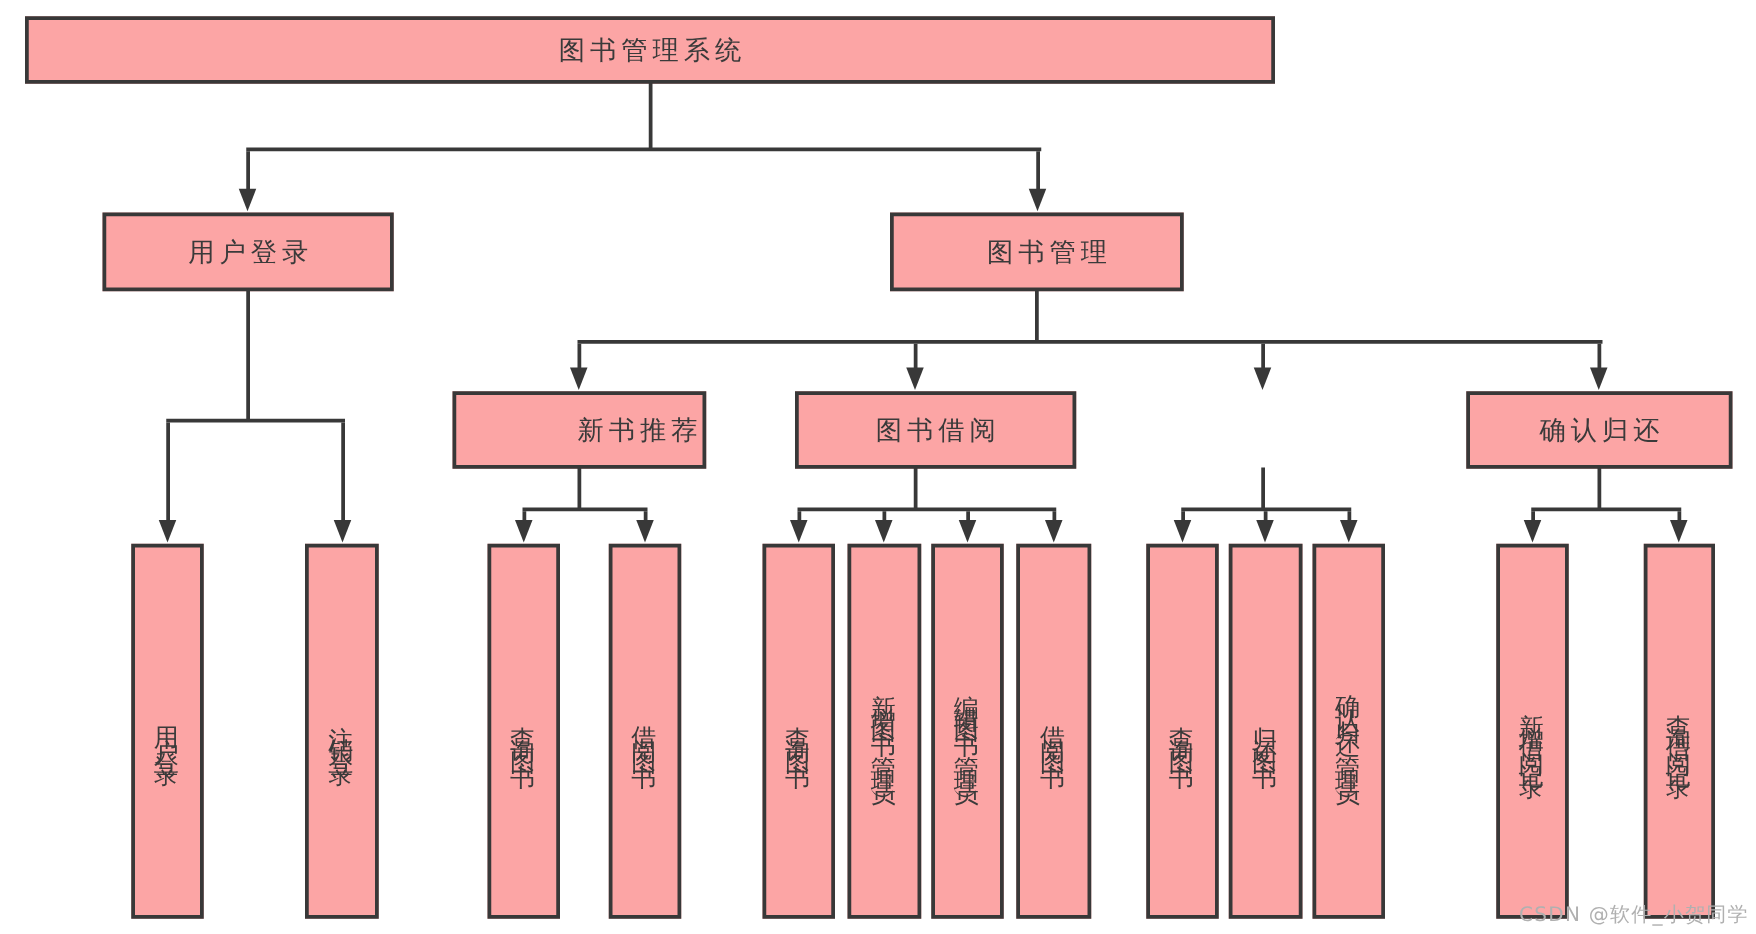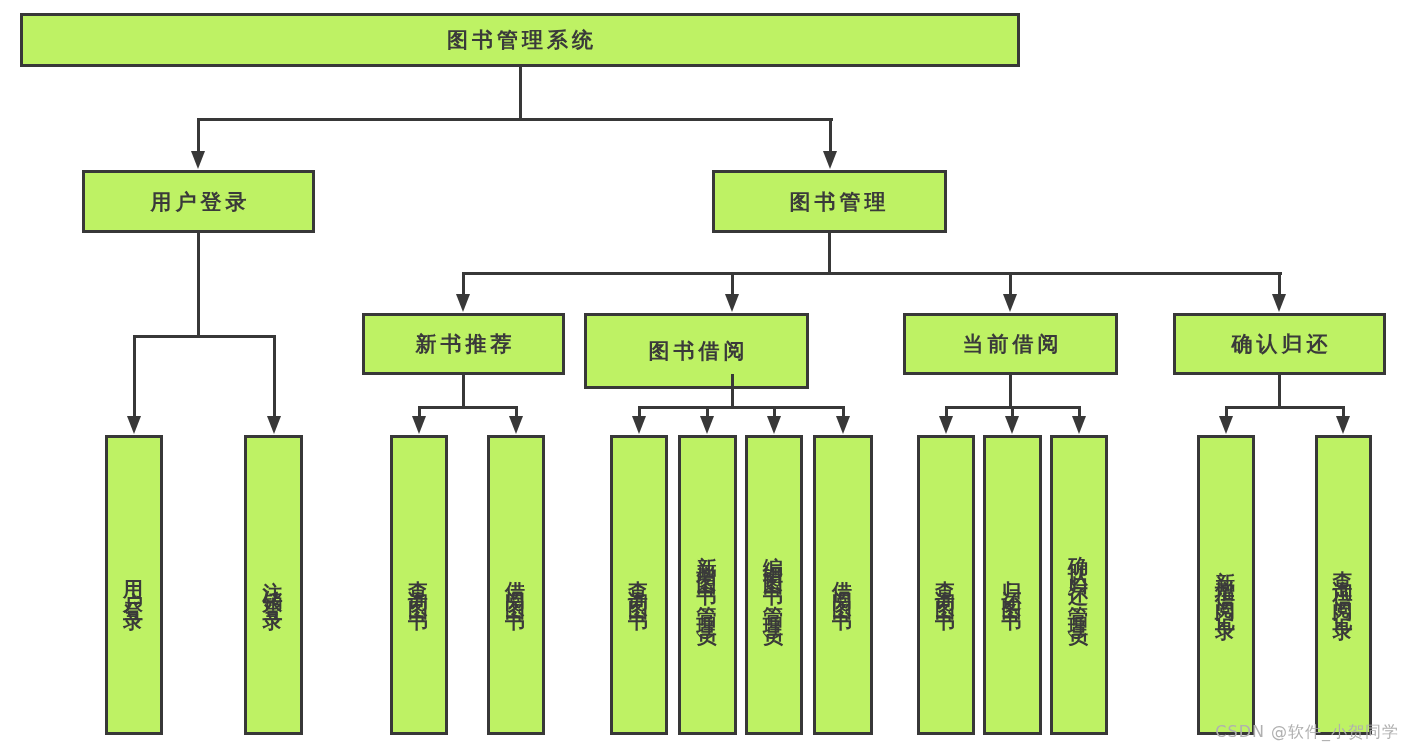--- a/index.html
+++ b/index.html
@@ -15,27 +15,26 @@
   }
   .canvas {
     position: relative;
     width: 1405px;
     height: 747px;
     background: var(--background, #fff);
     overflow: hidden;
   }
   .box {
     position: absolute;
-    background: #bef264;
+    background: #fca5a5;
     border: 3px solid var(--line, #383838);
     display: flex;
     align-items: center;
     justify-content: center;
     color: var(--text, #3a3a3a);
-    font-weight: bold;
   }
   .h-label {
     font-size: 21px;
     letter-spacing: 4px;
     text-indent: 4px;
     white-space: nowrap;
   }
   .v-label {
     writing-mode: vertical-rl;
     text-orientation: mixed;
@@ -102,28 +101,25 @@
   <div class="arrow" style="left:127px; top:338px; height:96px;"></div>
   <div class="arrow" style="left:267px; top:338px; height:96px;"></div>
 
   <div class="vline" style="left:828px; top:232px; height:42px;"></div>
   <div class="hline" style="left:462px; top:272px; width:820px;"></div>
   <div class="arrow" style="left:456px; top:275px; height:37px;"></div>
   <div class="arrow" style="left:725px; top:275px; height:37px;"></div>
   <div class="arrow" style="left:1003px; top:275px; height:37px;"></div>
   <div class="arrow" style="left:1272px; top:275px; height:37px;"></div>
 
-  <div class="box" style="left:362px; top:313px; width:203px; height:62px;">
+  <div class="box" style="left:362px; top:313px; width:203px; height:62px;justify-content:flex-end;">
     <span class="h-label">新书推荐</span>
   </div>
-  <div class="box" style="left:584px; top:313px; width:225px; height:76px;text-align:center;">
+  <div class="box" style="left:636px; top:313px; width:225px; height:62px;text-align:center;">
     <span class="h-label">图书借阅</span>
-  </div>
-  <div class="box" style="left:903px; top:313px; width:215px; height:62px;">
-    <span class="h-label">当前借阅</span>
   </div>
   <div class="box" style="left:1173px; top:313px; width:213px; height:62px;">
     <span class="h-label">确认归还</span>
   </div>
 
   <div class="vline" style="left:462px; top:374px; height:34px;"></div>
   <div class="hline" style="left:418px; top:406px; width:100px;"></div>
   <div class="arrow" style="left:412px; top:409px; height:25px;"></div>
   <div class="arrow" style="left:509px; top:409px; height:25px;"></div>
 

